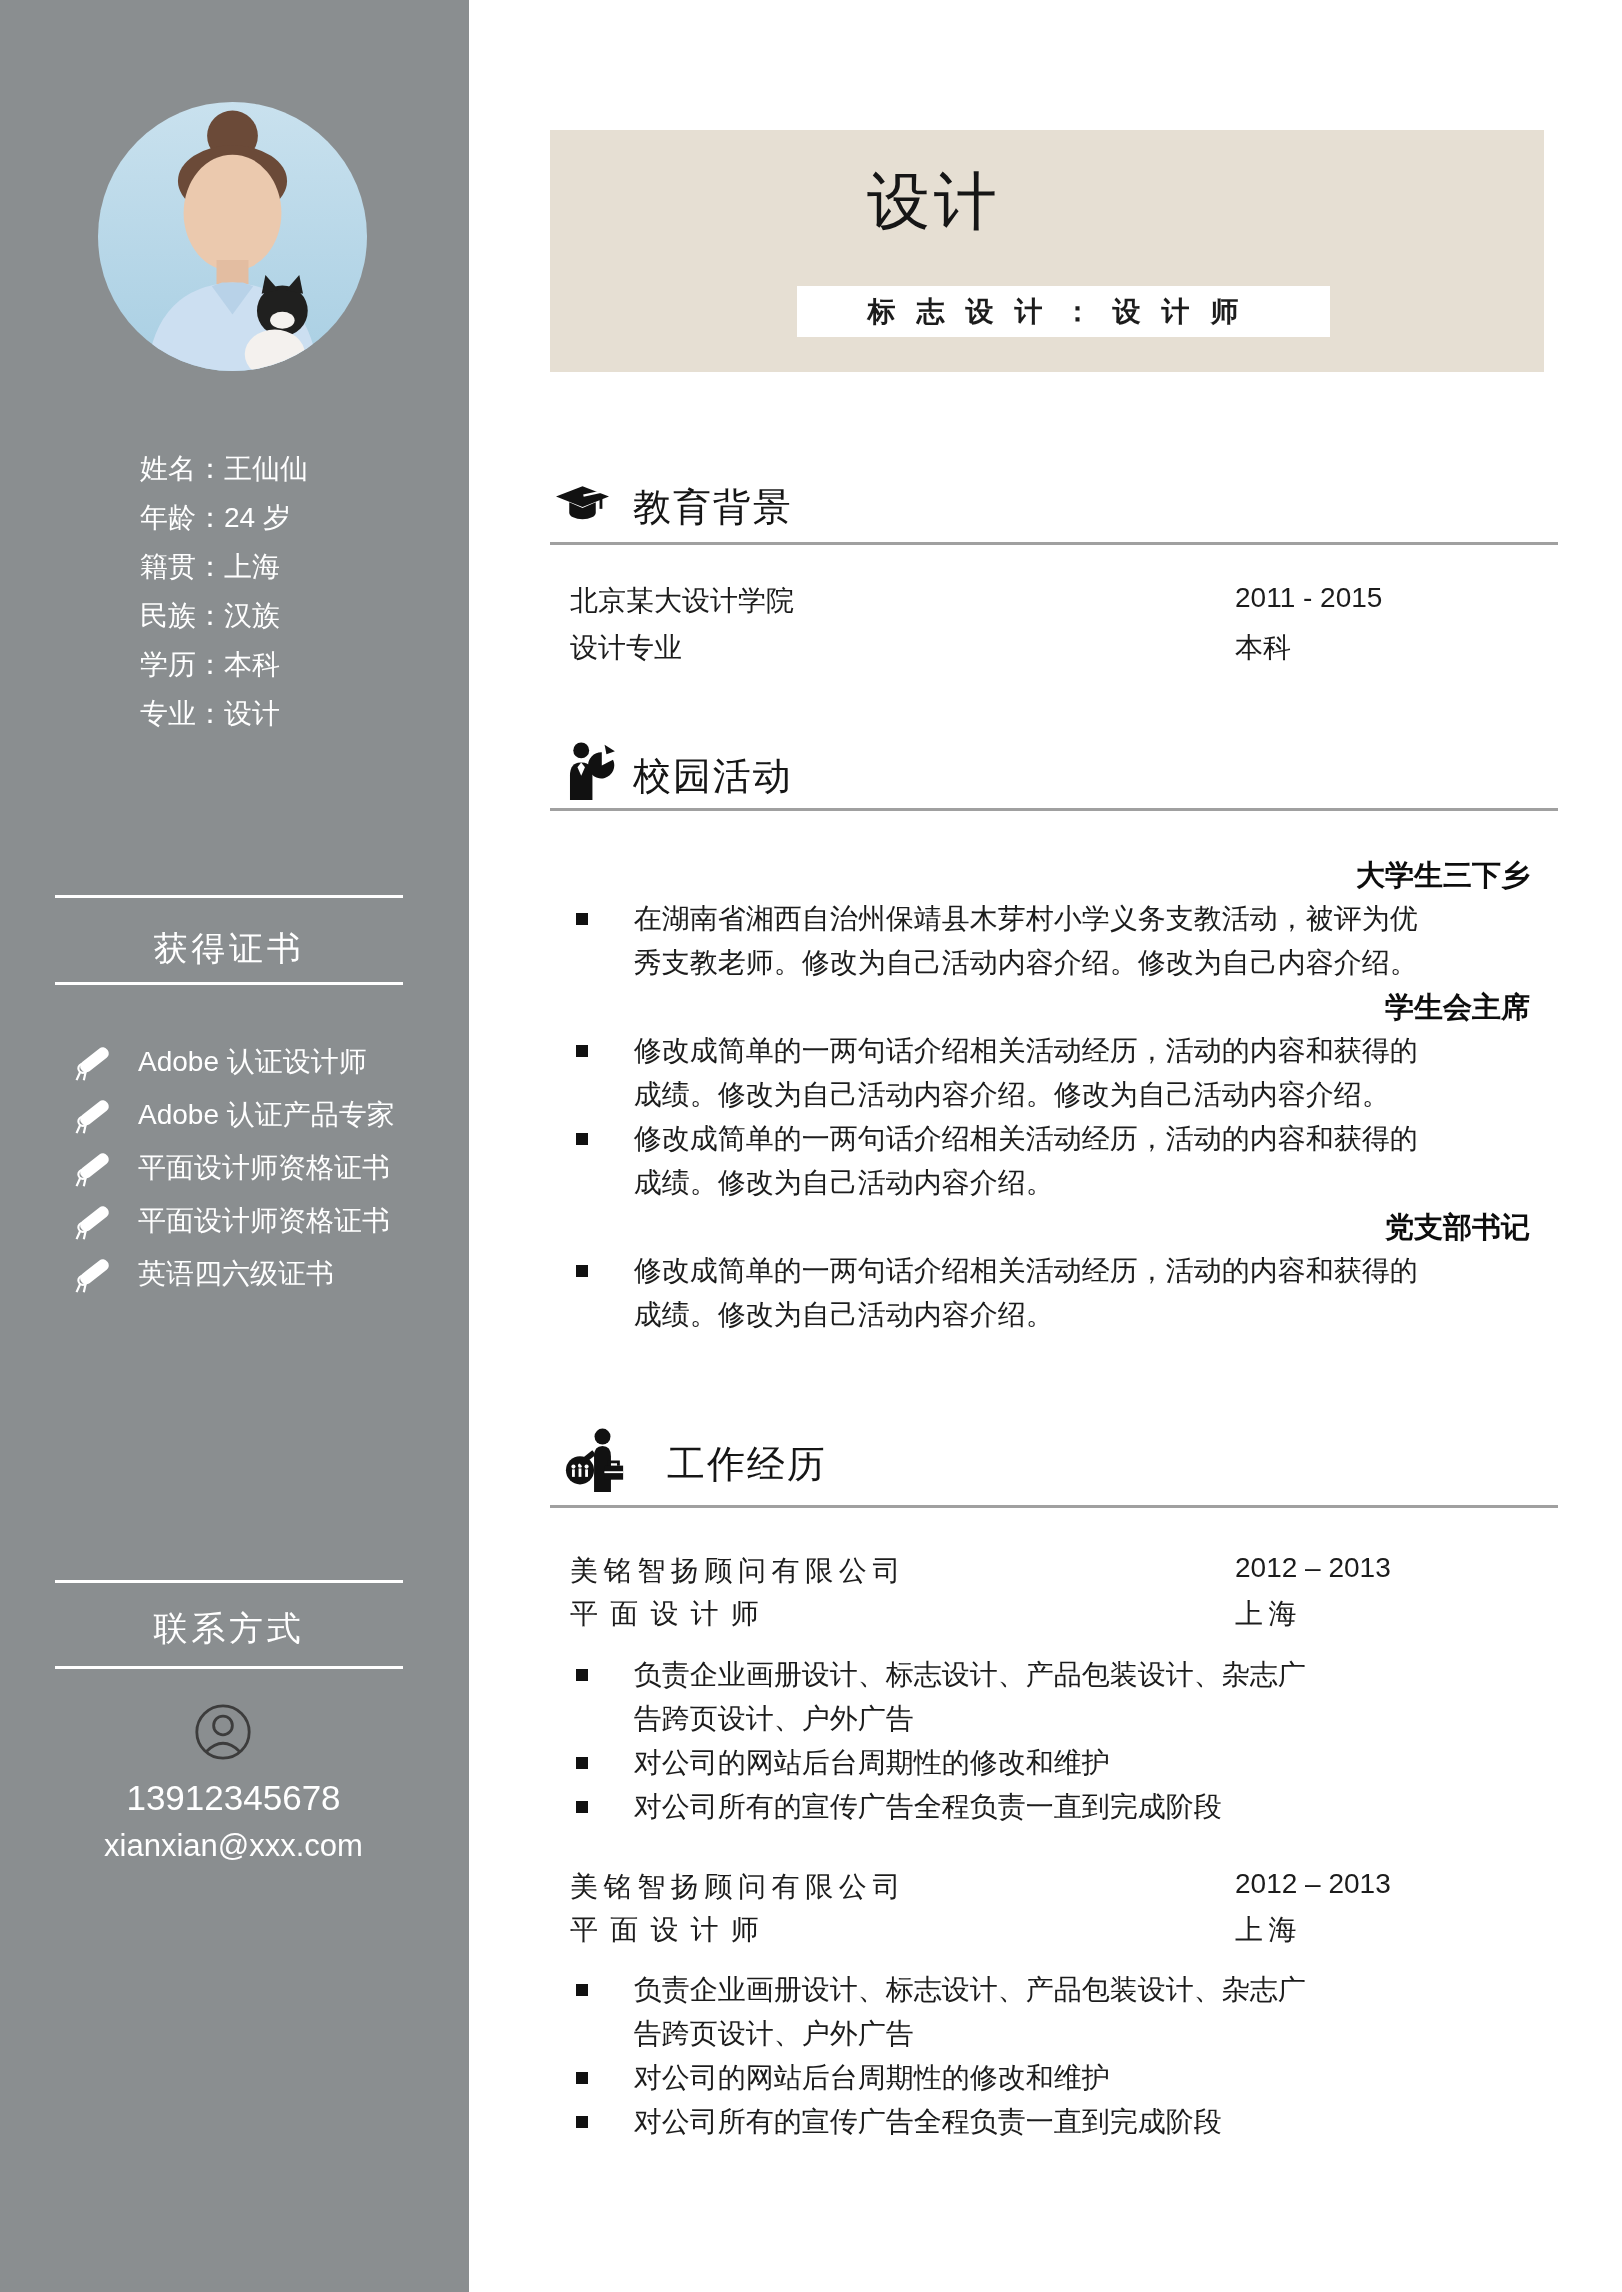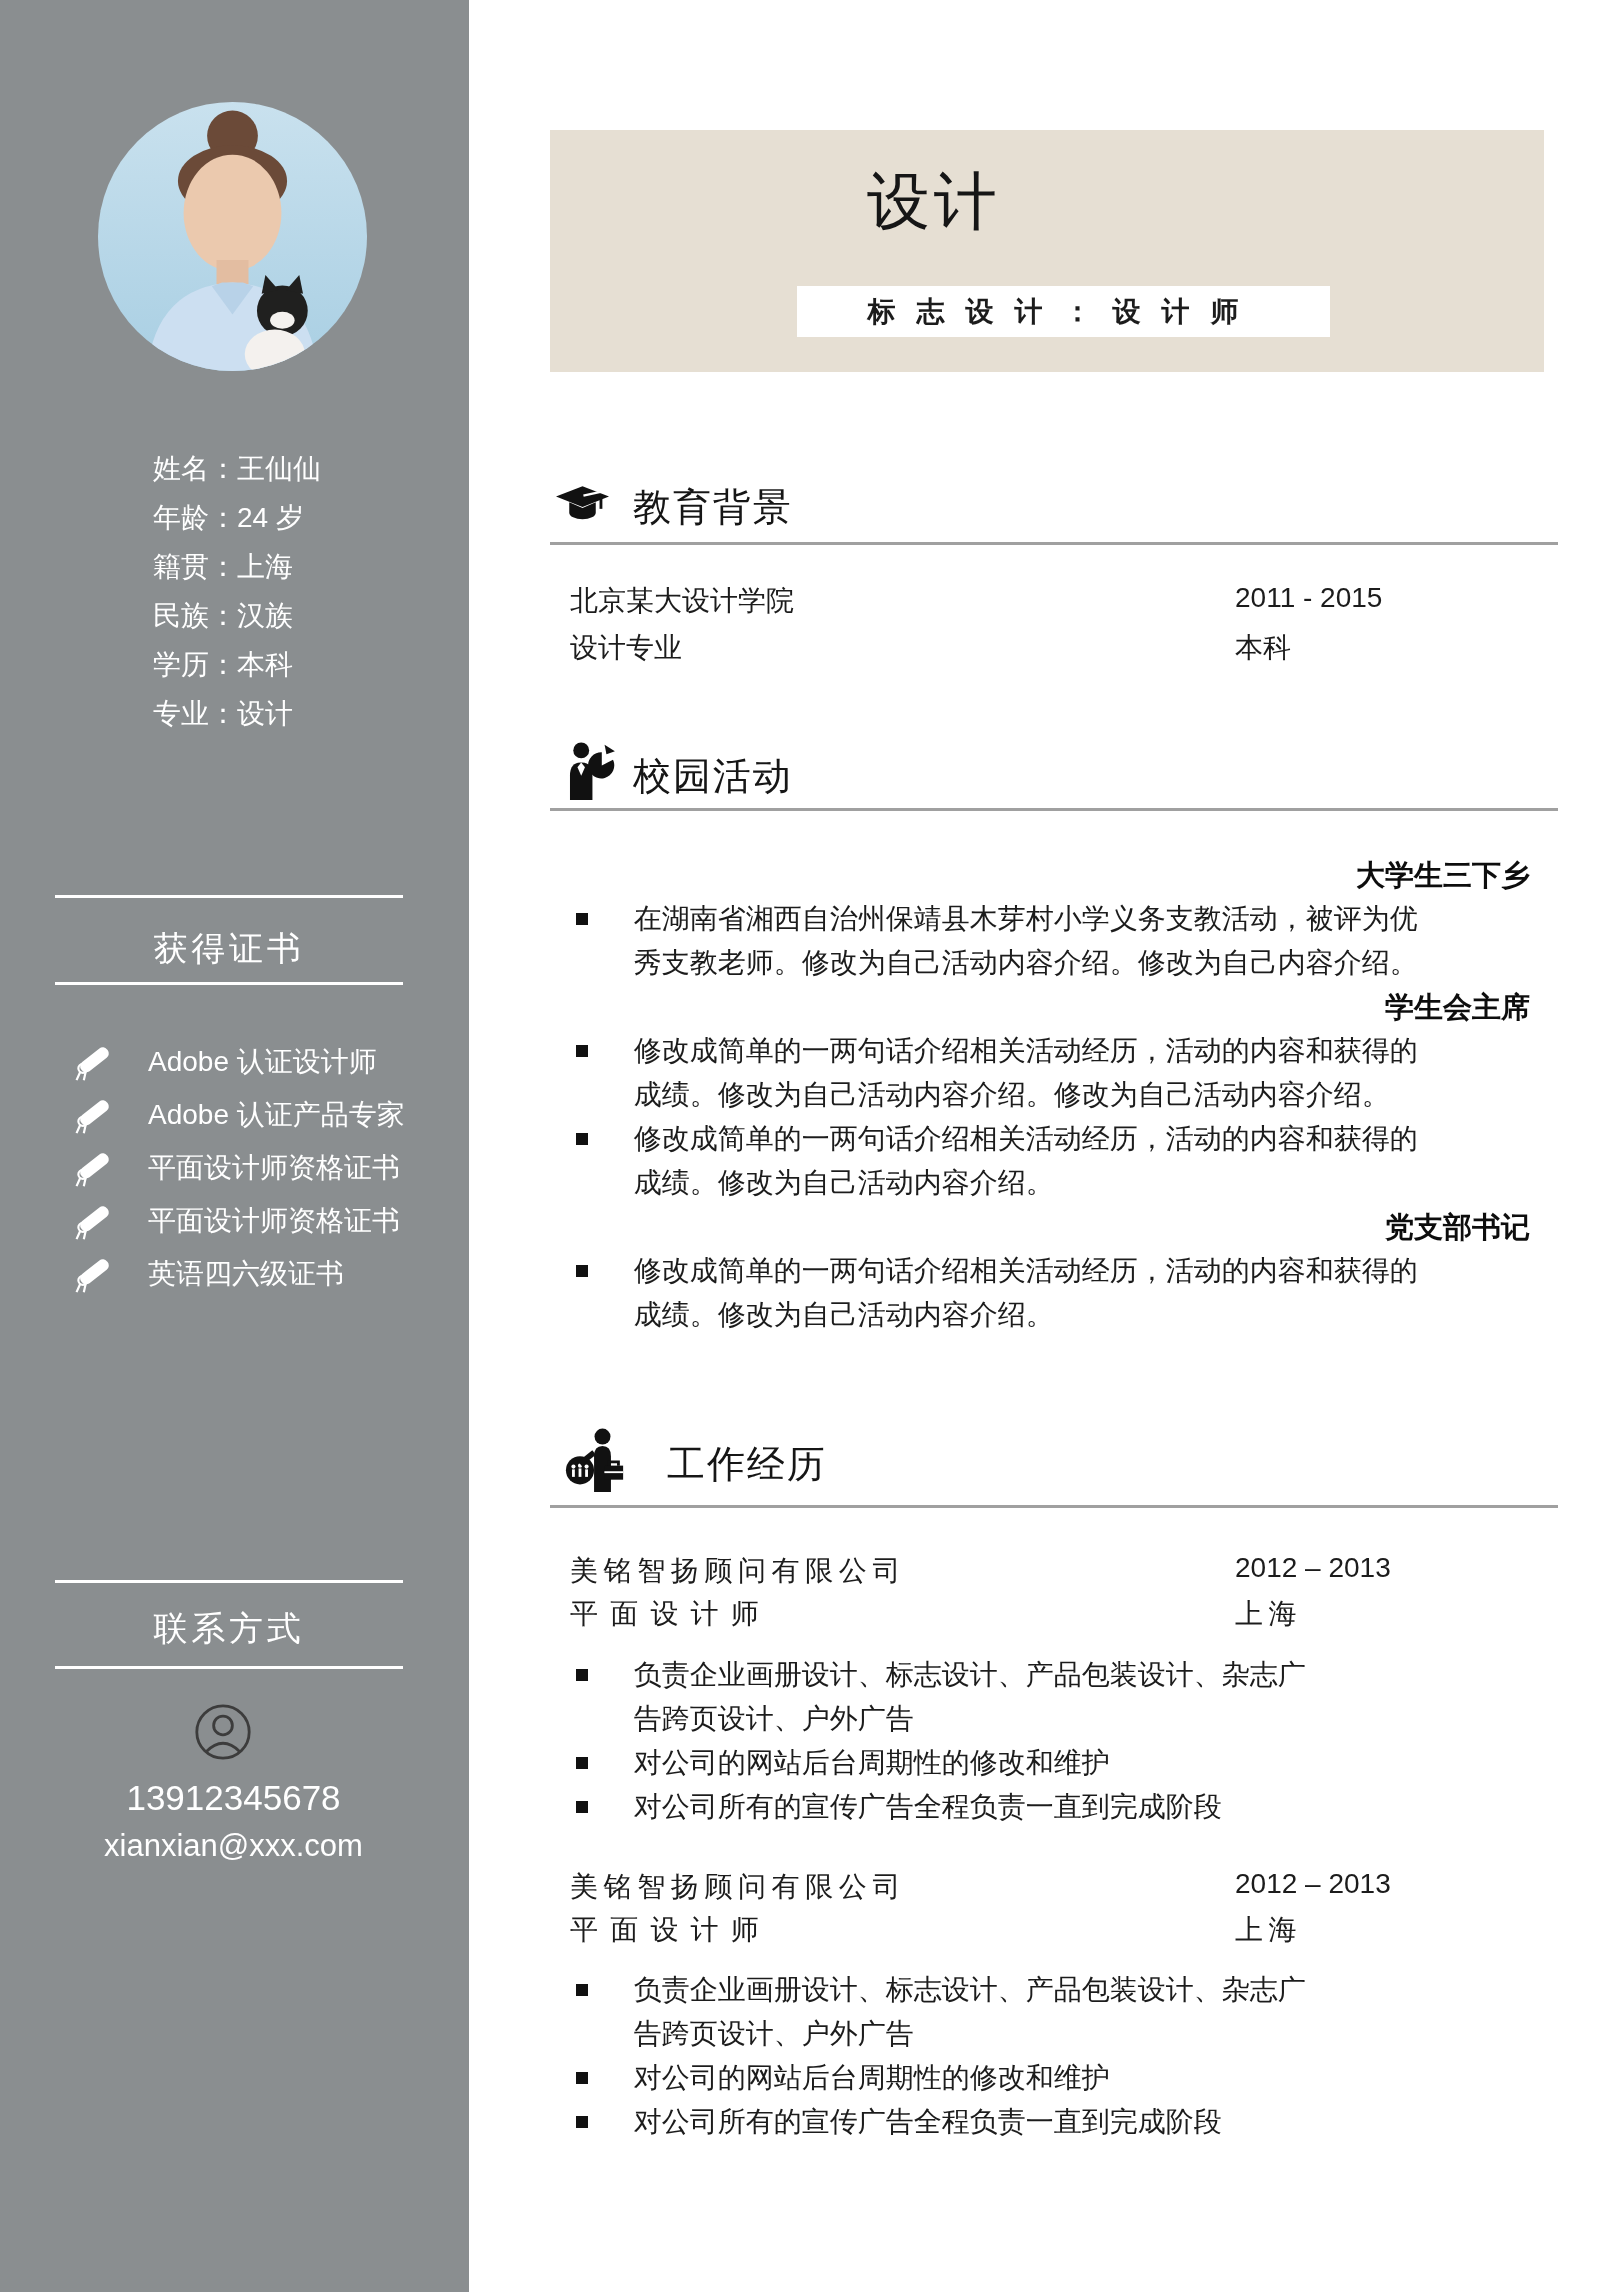--- a/index.html
+++ b/index.html
@@ -1,27 +1,27 @@
 <!DOCTYPE html>
 <html style="font-size:15px"><head>
 <meta charset="utf-8">
 <style>
   html,body{margin:0;padding:0;background:#ffffff;}
   .page{position:relative;width:1622px;height:2293px;background:#ffffff;overflow:hidden;
         font-family:"Liberation Sans","DejaVu Sans",sans-serif;color:#1c1c1c;}
   
   .sidebar{position:absolute;left:0;top:0;width:469px;height:2293px;background:#8a8e90;}
   .avatar{position:absolute;left:98px;top:102px;width:269px;height:269px;border-radius:50%;overflow:hidden;}
-  .profile{position:absolute;left:153px;top:444px;font-size:28px;line-height:49px;color:#ffffff;}
+  .profile{position:absolute;left:140px;top:444px;font-size:28px;line-height:49px;color:#ffffff;}
   .side-rule{position:absolute;left:55px;width:348px;height:2.8px;background:#ffffff;}
   .side-title{position:absolute;left:55px;width:348px;text-align:center;font-size:34px;color:#ffffff;letter-spacing:3.8px;}
   .cert-list{position:absolute;left:72px;top:1035px;}
   .cert-item{display:flex;align-items:center;height:53px;}
   .cert-item svg{width:40px;height:40px;flex:0 0 40px;}
-  .cert-label{margin-left:36px;font-size:28px;color:#ffffff;white-space:nowrap;}
+  .cert-label{margin-left:26px;font-size:28px;color:#ffffff;white-space:nowrap;}
   .contact-icon{position:absolute;left:194px;top:1703px;width:58px;height:58px;}
   .contact-line{position:absolute;left:0;width:467px;text-align:center;color:#ffffff;}
   .phone{top:1778px;font-size:35px;}
   .email{top:1828px;font-size:31px;}
   
   .banner{position:absolute;left:550px;top:130px;width:994px;height:242px;background:#e6dfd3;}
   .page-title{position:absolute;left:867px;top:168px;font-size:63px;line-height:1.05;color:#161616;letter-spacing:3.8px;}
   .objective{position:absolute;left:797px;top:286px;width:533px;height:51px;background:#ffffff;
              display:flex;align-items:center;justify-content:center;font-size:28px;font-weight:600;
              letter-spacing:21px;color:#1c1c1c;white-space:nowrap;}

